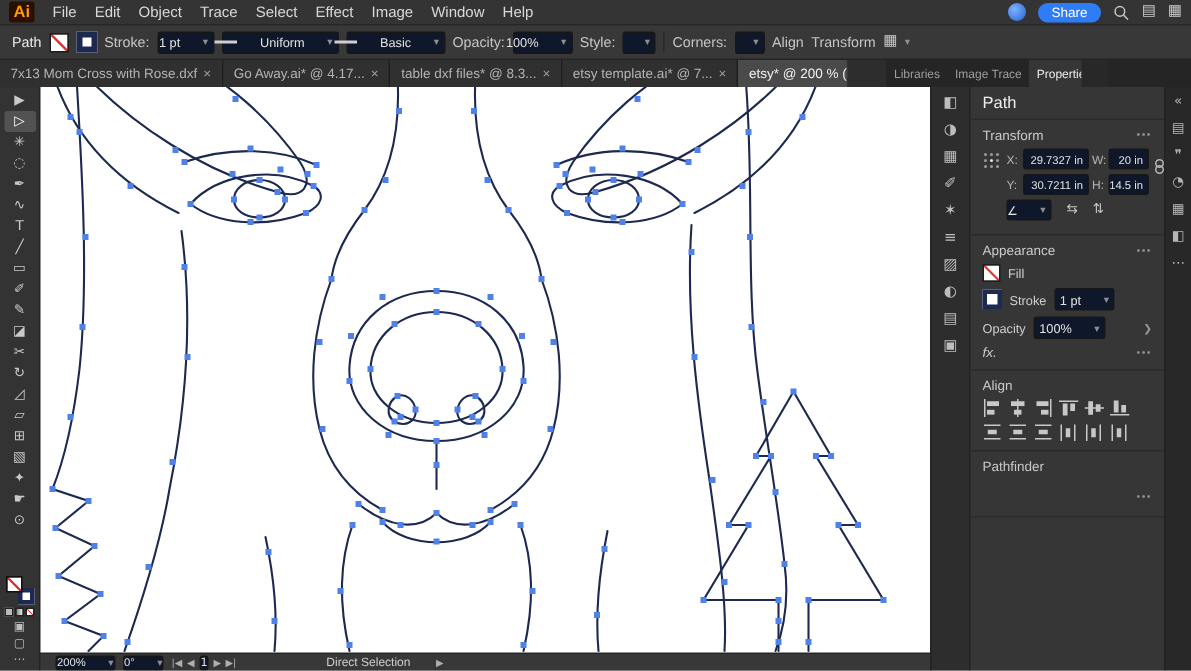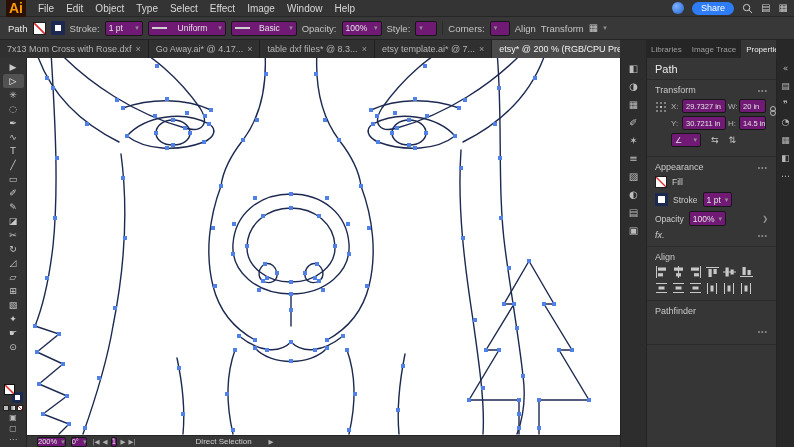--- a/index.html
+++ b/index.html
@@ -1,41 +1,41 @@
 <!DOCTYPE html>
 <html><head>
 <meta charset="utf-8">
 <style>
 *{box-sizing:border-box;margin:0;padding:0;user-select:none}
 html,body{width:794px;height:447px;overflow:hidden}
 body{background:#2e2e2e;font-family:"Liberation Sans",sans-serif}
 .app{width:794px;height:447px;display:flex;flex-direction:column}
 
 .menubar{height:17px;background:#343434;display:flex;align-items:center;gap:2px;padding:0 6px;border-bottom:1px solid #262626;flex:none}
-.ai-logo{font-size:14px;font-weight:bold;color:#ff9a00;background:#2a1000;border-radius:2px;padding:1px 3px;margin-right:4px}
+.ai-logo{font-size:11px;font-weight:bold;color:#ff9a00;background:#2a1000;border-radius:2px;padding:1px 3px;margin-right:4px}
 .menu-item{font-size:10px;color:#d8d8d8;padding:0 6px;white-space:nowrap}
 .mb-right{margin-left:auto;display:flex;align-items:center;gap:8px}
 .avatar{width:12px;height:12px;border-radius:50%;background:radial-gradient(circle at 35% 35%,#7fb2ff,#1f63d0)}
 .share-btn{background:#2e7cf6;color:#fff;font-size:9px;padding:1px 9px 2px;border-radius:8px}
 .mb-ic{color:#c9c9c9;font-size:10px;font-family:"DejaVu Sans",sans-serif;line-height:1}
 
 .ctrlbar{height:23px;background:#383838;border-bottom:1px solid #242424;display:flex;align-items:center;gap:5px;padding:0 8px;flex:none}
 .ctrl-label{font-size:9.5px;color:#c5c5c5;white-space:nowrap}
 .ctrl-label.strong{color:#ececec}
 .swatch{width:13px;height:13px;border:1px solid #1e1e1e;display:inline-block;flex:none}
 .fill-none{background:linear-gradient(to top right,#fff 44%,#d33 46%,#d33 54%,#fff 56%)}
 .stroke-sw{background:#fff;border:4px solid #1c2950;width:14px;height:14px}
-.box{background:#701a75;border:1px solid #171717;border-radius:2px;display:inline-flex;align-items:center;justify-content:space-between;height:15px;font-size:8.5px;color:#e2e2e2;padding:0 3px;gap:4px;white-space:nowrap;flex:none}
+.box{background:#0f172a;border:1px solid #171717;border-radius:2px;display:inline-flex;align-items:center;justify-content:flex-end;height:15px;font-size:8.5px;color:#e2e2e2;padding:0 3px;gap:15px;white-space:nowrap;flex:none}
 .w38{width:38px}.w78{width:78px}.w66{width:66px}.w40{width:40px}.w22{width:22px}.w20{width:20px}
 .caret{color:#8f8f8f;font-size:7px;font-family:"DejaVu Sans",sans-serif}
 .vsep{width:1px;height:14px;background:#2a2a2a;flex:none}
 .wline{width:15px;height:2px;background:#cfcfcf;flex:none}
 
 .tabrow{height:18px;display:flex;flex:none;background:#252525}
-.doc-tabs{width:620px;display:flex;overflow:hidden}
+.doc-tabs{width:565px;display:flex;overflow:hidden}
 .doc-tab{display:flex;align-items:center;gap:4px;padding:0 7px;font-size:9px;color:#b4b4b4;background:#303030;border-right:1px solid #1e1e1e;white-space:nowrap;flex:none}
 .doc-tab.active{background:#4a4a4a;color:#f2f2f2}
 .doc-tab-label{max-width:132px;overflow:hidden;text-overflow:ellipsis}
 .tab-close{color:#9b9b9b;font-size:9px}
 .dock-spacer{width:26px;background:#2d2d2d}
 .panel-tabs{width:130px;display:flex;background:#252525}
 .panel-tab{font-size:8px;color:#9d9d9d;display:flex;align-items:center;padding:0 5px;white-space:nowrap}
 .panel-tab.active{background:#363636;color:#ededed}
 .rstrip-spacer{width:18px;background:#282828}
 
@@ -104,21 +104,21 @@
 <body>
 
 <div class="app">
 
   <div class="menubar">
     <span class="ai-logo">Ai</span>
     <span class="menu-items" style="display:flex">
         <span class="menu-item">File</span>
         <span class="menu-item">Edit</span>
         <span class="menu-item">Object</span>
-        <span class="menu-item">Type</span>
+        <span class="menu-item">Trace</span>
         <span class="menu-item">Select</span>
         <span class="menu-item">Effect</span>
         <span class="menu-item">Image</span>
         <span class="menu-item">Window</span>
         <span class="menu-item">Help</span>
       </span>
     <span class="mb-right">
       <span class="avatar"></span>
       <span class="share-btn">Share</span>
       <svg class="mb-ic" width="11" height="11" viewBox="0 0 11 11">

